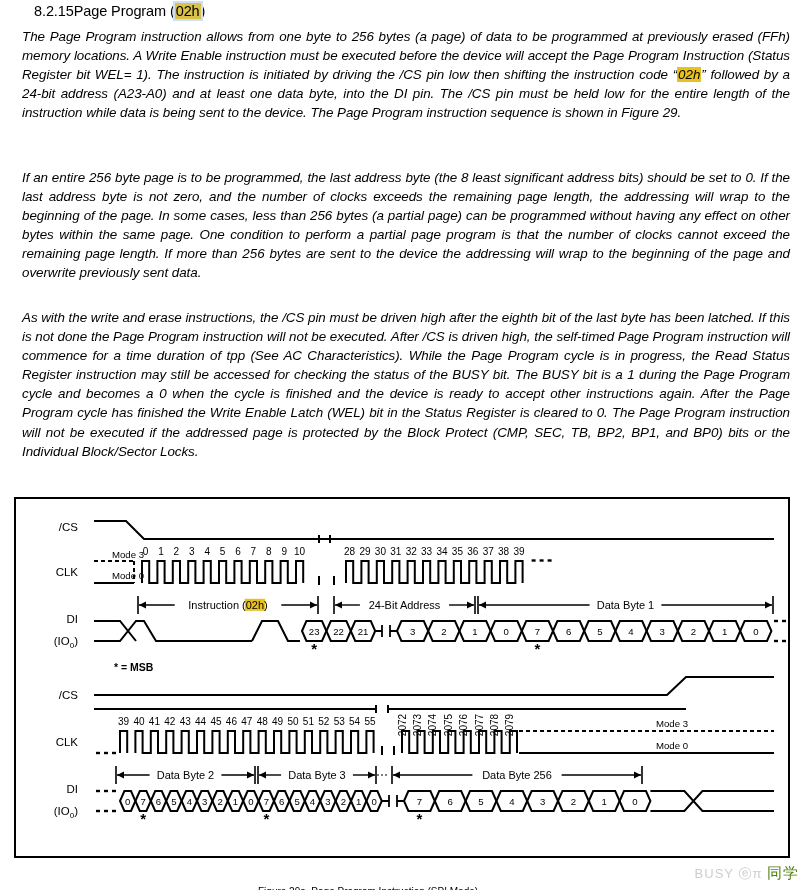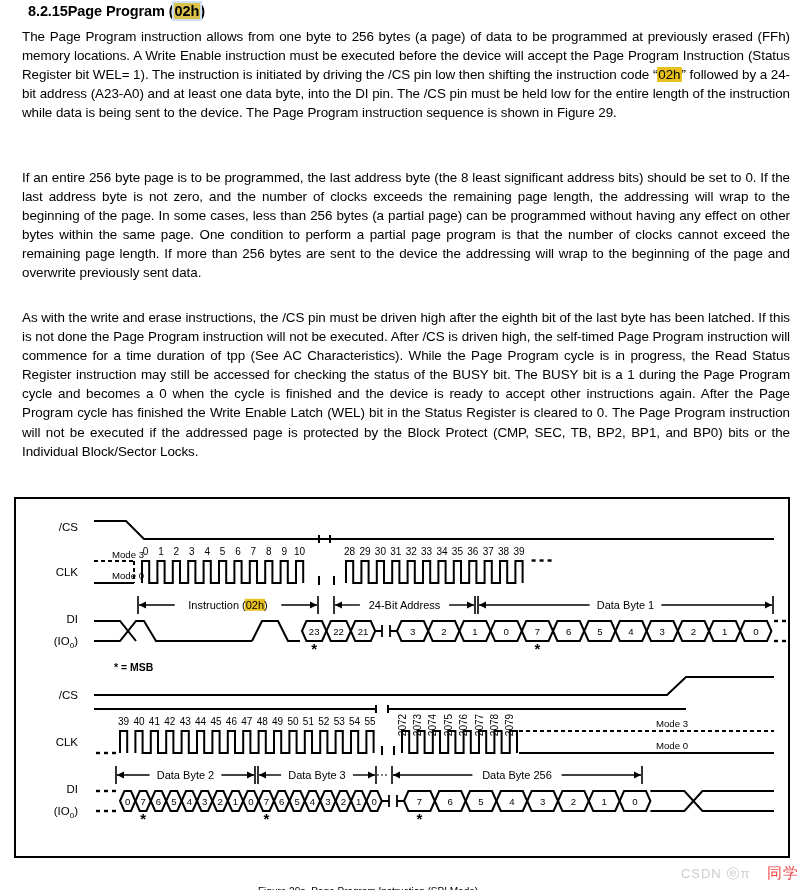--- a/index.html
+++ b/index.html
@@ -17,24 +17,24 @@
   }
   #page {
     position: relative;
     width: 811px;
     height: 890px;
   }
 
   
   .section-heading {
     position: absolute;
-    left: 28px;
+    left: 34px;
     top: 3px;
     font-size: 14.5px;
-    font-weight: bold;
+    font-weight: normal;
     letter-spacing: -0.1px;
     white-space: nowrap;
   }
   .hl-code {
     background: #d9c14a;
     padding: 0 1px;
     outline: 2px solid #cfe0f5;
   }
   .hl-code-inline {
     background: #e8c020;
@@ -44,20 +44,21 @@
   
   .para {
     position: absolute;
     left: 22px;
     width: 768px;
     font-size: 13.4px;
     line-height: 19.1px;
     text-align: justify;
     text-justify: inter-word;
     letter-spacing: -0.05px;
+    font-style: italic;
   }
   #para1 { top: 27px; }
   #para2 { top: 168px; }
   #para3 { top: 308px; }
 
   
   .figure-box {
     position: absolute;
     left: 14px;
     top: 497px;
@@ -82,21 +83,21 @@
   .watermark {
     position: absolute;
     right: 12px;
     top: 864px;
     font-size: 13px;
     color: #cdcdcd;
     letter-spacing: 1px;
     white-space: nowrap;
     user-select: none;
   }
-  .wm-cn { font-size: 15px; color: #ef4444; margin-left: 12px; }
+  .wm-cn { font-size: 15px; color: #4d7c0f; }
 </style>
 </head>
 <body>
 
 <div id="page">
 
   <div class="section-heading">
     <span>8.2.15</span><span>Page Program (</span><span class="hl-code">02h</span><span>)</span>
   </div>
 
@@ -357,18 +358,18 @@
           <text x="62" y="247" font-family="&quot;Liberation Sans&quot;, sans-serif" font-size="11.5" text-anchor="end" fill="#000">CLK</text>
           <text x="62" y="294" font-family="&quot;Liberation Sans&quot;, sans-serif" font-size="11.5" text-anchor="end" fill="#000">DI</text>
           <text x="62" y="316" font-family="&quot;Liberation Sans&quot;, sans-serif" font-size="11.5" text-anchor="end" fill="#000"><tspan>(IO</tspan><tspan font-size="8" dy="2.5">0</tspan><tspan dy="-2.5">)</tspan></text>
         </g>
     </svg>
   </div>
 
   <div class="fig-caption">Figure 29a. Page Program Instruction (SPI Mode)</div>
 
   <div class="watermark">
-    <span>CSDN</span>
+    <span>BUSY</span>
     <span>ⓔπ</span>
     <span class="wm-cn">同学</span>
   </div>
 
 </div>
 
 </body></html>

